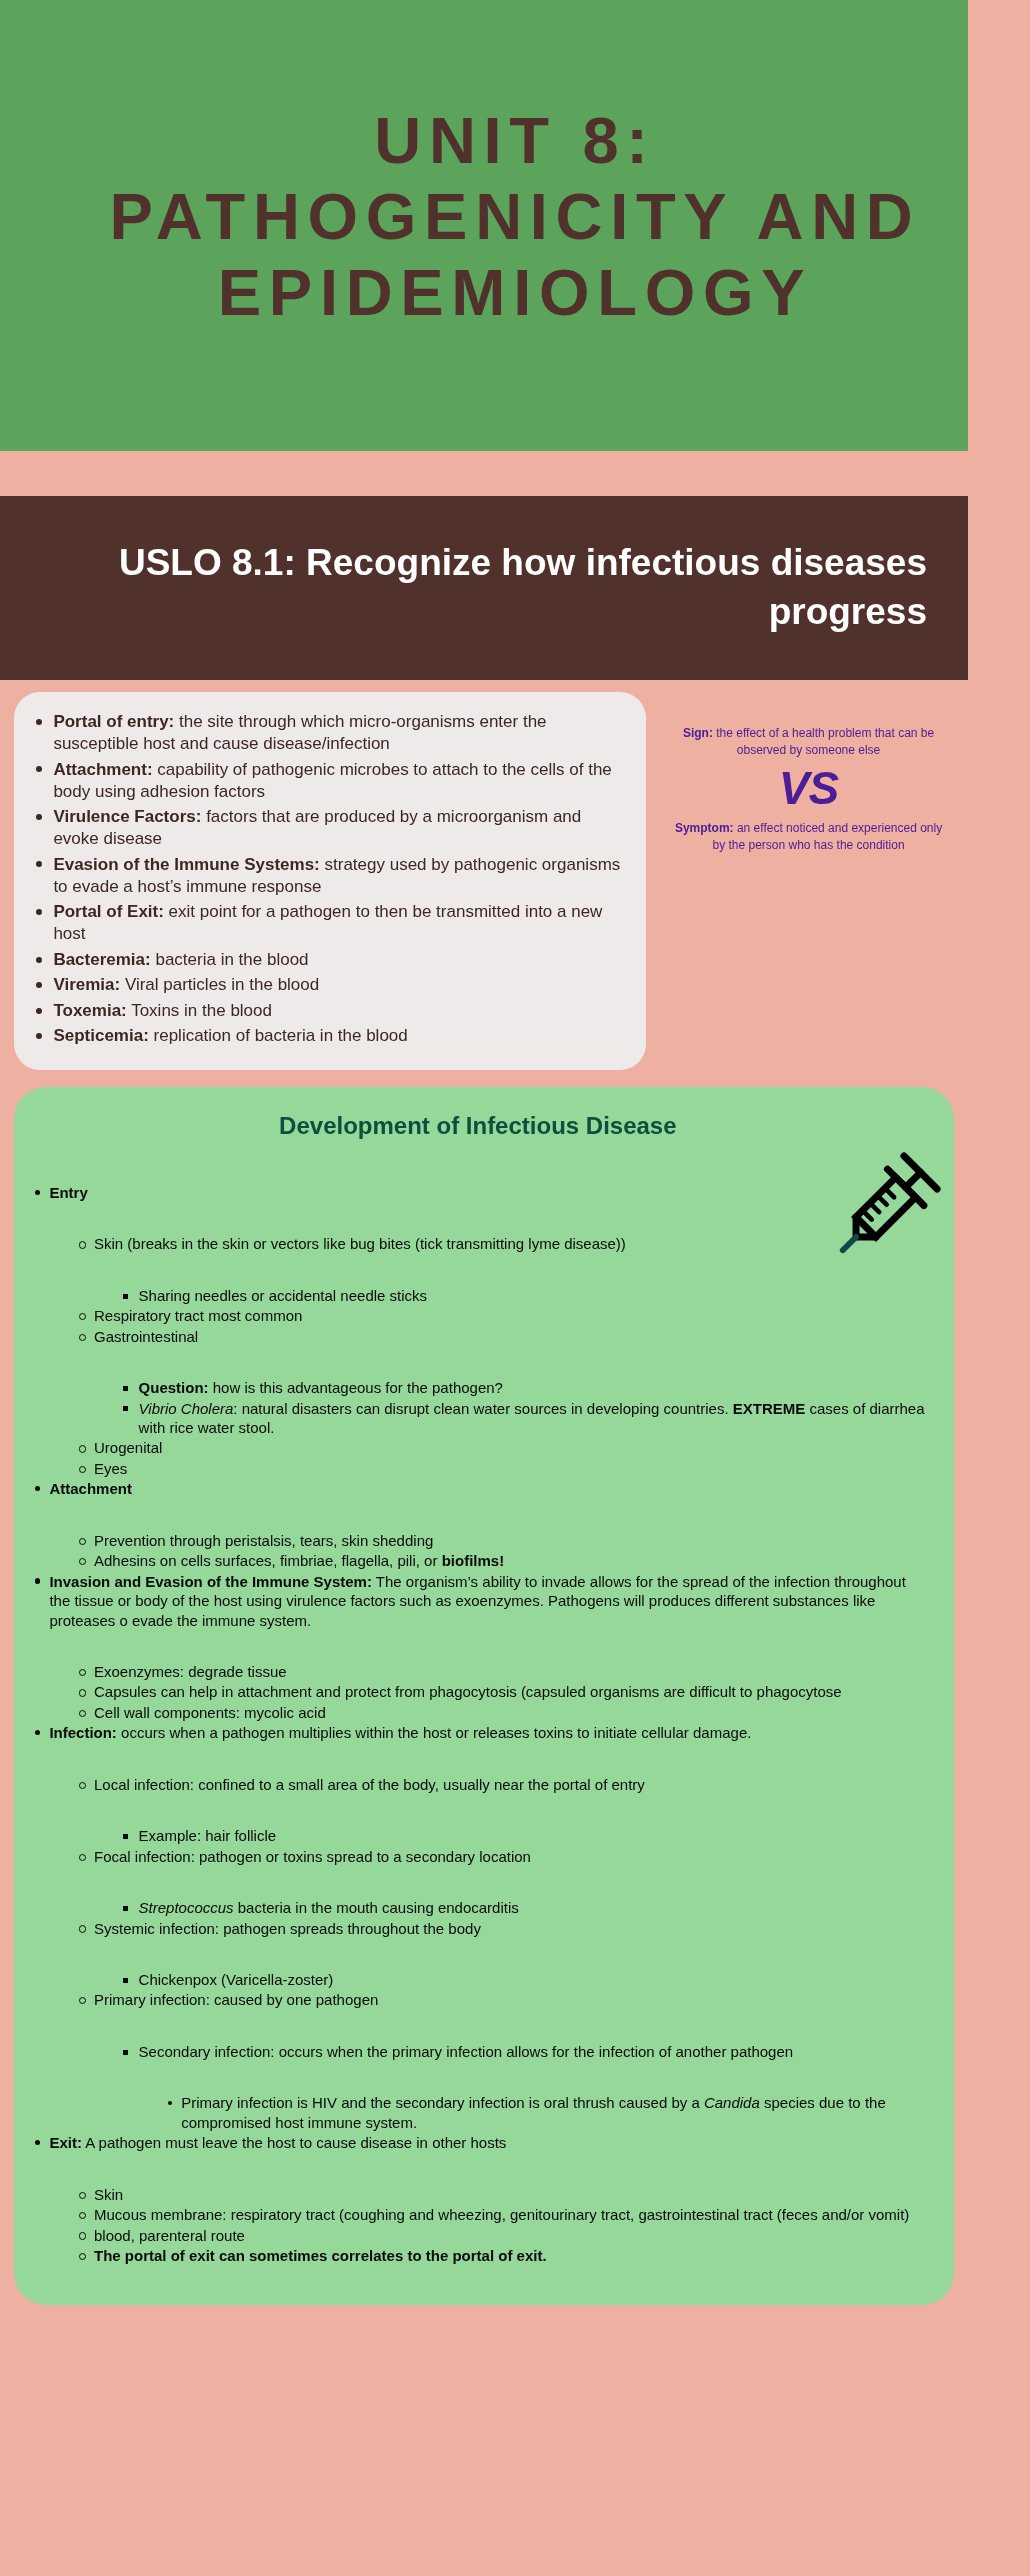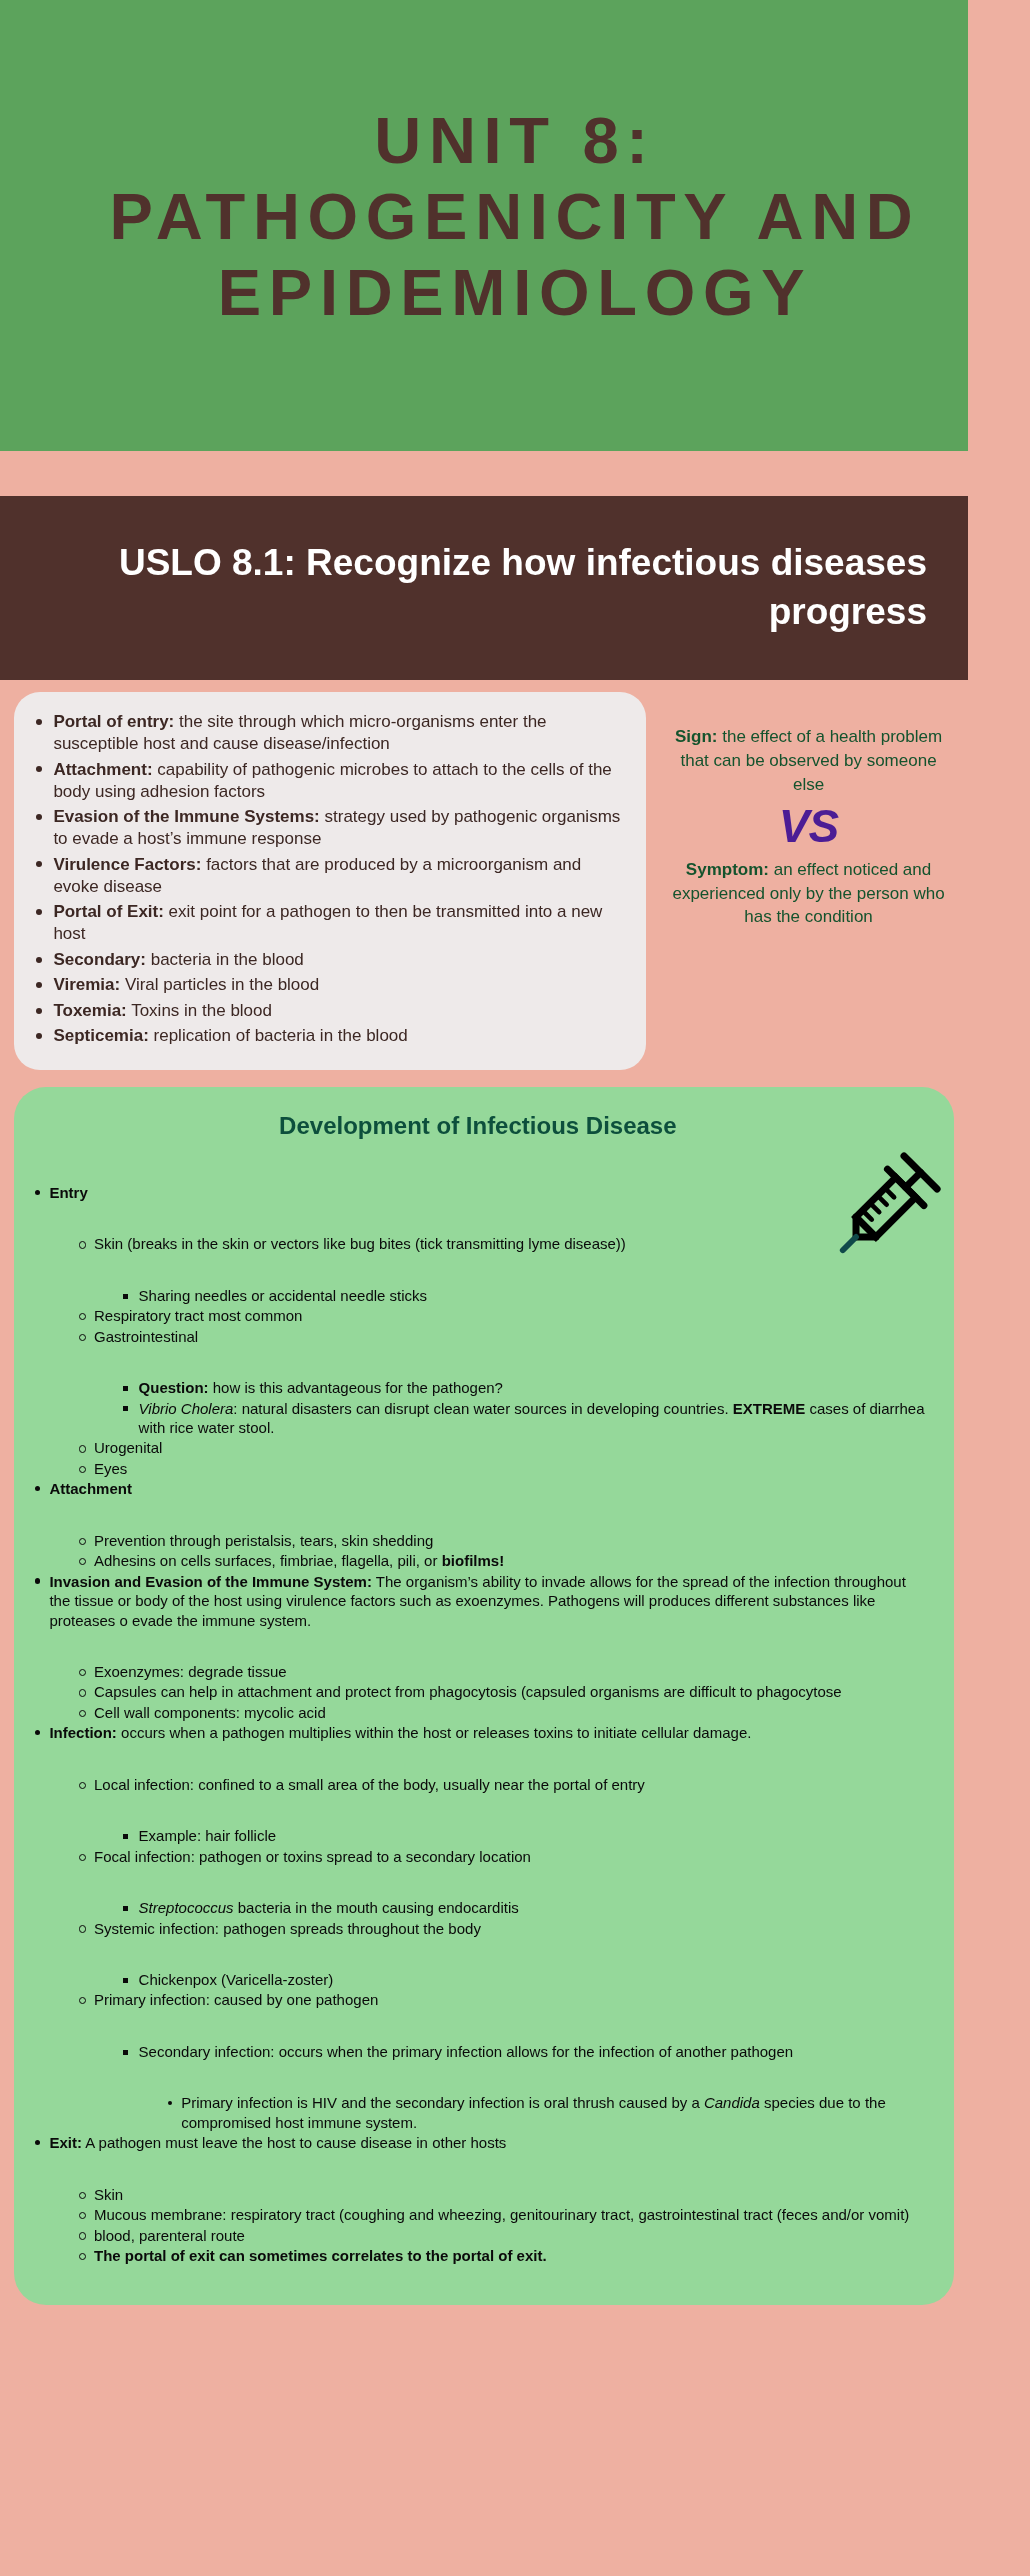--- a/index.html
+++ b/index.html
@@ -100,23 +100,23 @@
   .white-card b { font-weight: 700; }
 
   
   .vs-col {
     flex: 1;
     padding: 33px 20.6px 0 24px;
     text-align: center;
     color: #4a3530;
   }
   .vs-para {
-    font-size: 17px;
+    font-size: 12px;
     line-height: 1.40;
-    color: #14532d;
+    color: #4c1d95;
   }
   .vs-para b { font-weight: 700; }
   .vs-mark {
     font-size: 46px;
     font-weight: 700;
     font-style: italic;
     color: #4c1d95;
     line-height: 1.0;
     margin: 6.9px 0 8.6px 0;
     letter-spacing: -0.9px;
@@ -224,24 +224,24 @@
   <div class="uslo-banner">
     <div class="uslo-text">USLO 8.1: Recognize how infectious diseases progress</div>
   </div>
 
   <div class="two-col">
 
     <div class="white-card">
       <ul id="def-list">
           <li><b>Portal of entry:</b><span> the site through which micro-organisms enter the susceptible host and cause disease/infection</span></li>
           <li><b>Attachment:</b><span> capability of pathogenic microbes to attach to the cells of the body using adhesion factors</span></li>
+          <li><b>Virulence Factors:</b><span> factors that are produced by a microorganism and evoke disease</span></li>
           <li><b>Evasion of the Immune Systems:</b><span> strategy used by pathogenic organisms to evade a host’s immune response</span></li>
-          <li><b>Virulence Factors:</b><span> factors that are produced by a microorganism and evoke disease</span></li>
           <li><b>Portal of Exit:</b><span> exit point for a pathogen to then be transmitted into a new host</span></li>
-          <li><b>Secondary:</b><span> bacteria in the blood</span></li>
+          <li><b>Bacteremia:</b><span> bacteria in the blood</span></li>
           <li><b>Viremia:</b><span> Viral particles in the blood</span></li>
           <li><b>Toxemia:</b><span> Toxins in the blood</span></li>
           <li><b>Septicemia:</b><span> replication of bacteria in the blood</span></li>
         </ul>
     </div>
 
     <div class="vs-col">
       <div class="vs-para">
         <b>Sign:</b><span> the effect of a health problem that can be observed by someone else</span>
       </div>

